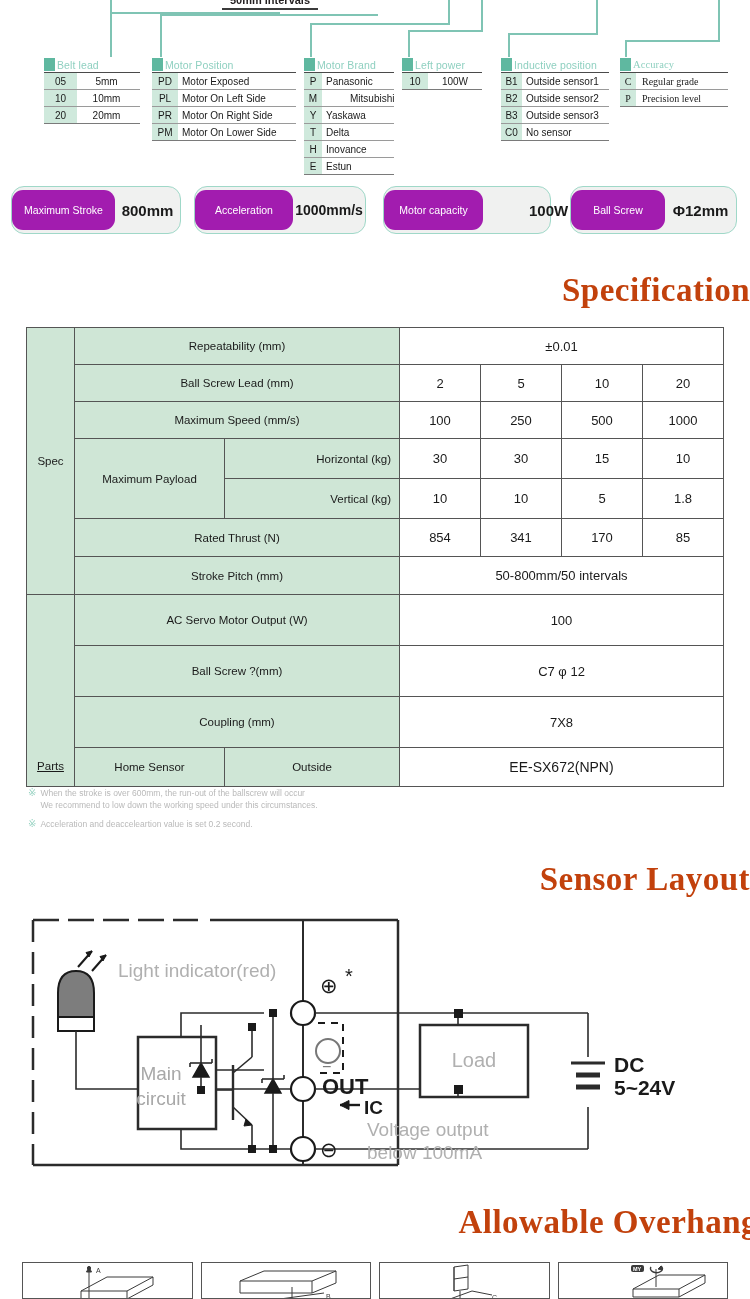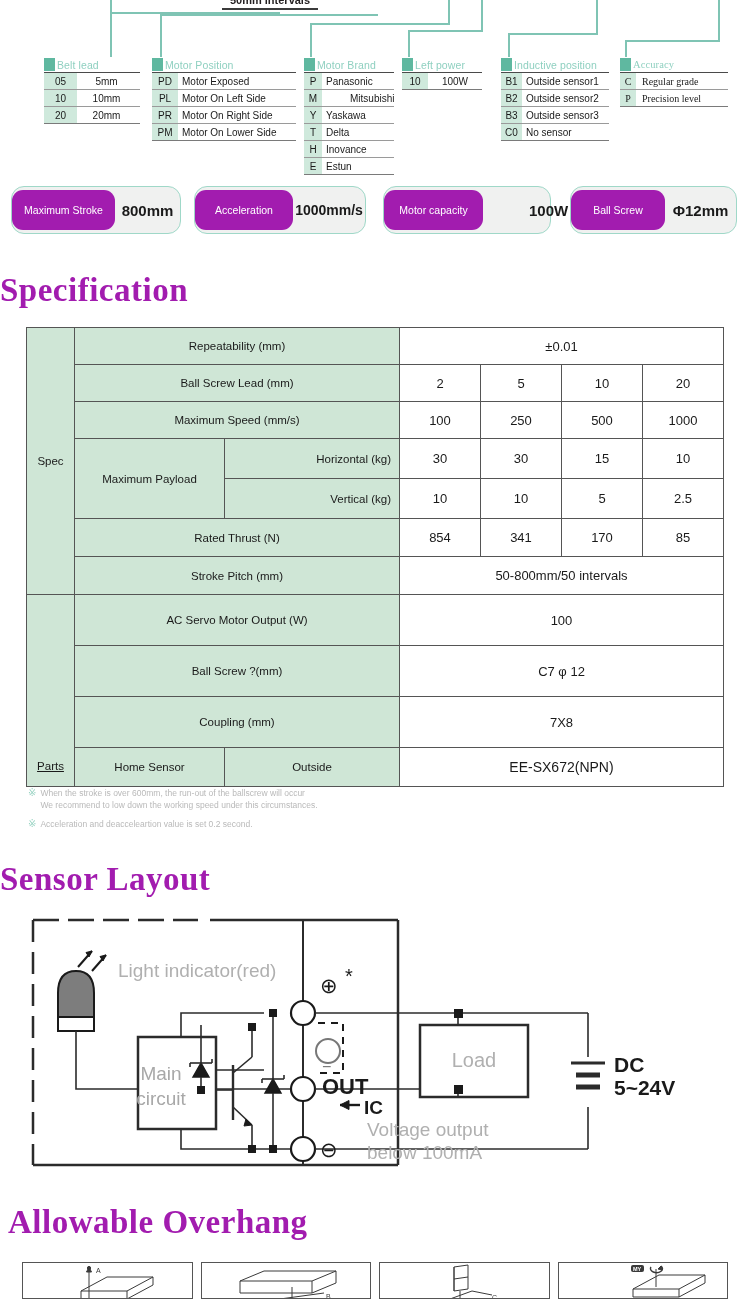--- a/index.html
+++ b/index.html
@@ -44,22 +44,22 @@
     display:flex;align-items:center;justify-content:center;
     font-size:10.5px;margin-left:0;flex:0 0 auto;padding:0 3px;white-space:nowrap;
   }
   .badge-val{
     font-size:15px;font-weight:bold;color:#1a1a1a;
     flex:1 1 auto;text-align:center;white-space:nowrap;padding:0 2px;
   }
 
   
   .sec-title{
-    width:750px;text-align:left;font-family:"Liberation Serif","DejaVu Serif",serif;
-    font-weight:bold;font-size:33px;color:#a21caf;letter-spacing:.5px;
+    width:750px;text-align:right;font-family:"Liberation Serif","DejaVu Serif",serif;
+    font-weight:bold;font-size:33px;color:#c2410c;letter-spacing:.5px;
   }
 
   
   .spec-wrap{position:absolute;top:327px;left:26px;width:697px;}
   table.spec{border-collapse:collapse;width:697px;table-layout:fixed;}
   table.spec td{
     border:1px solid #555;font-size:11.5px;color:#1a1a1a;
     text-align:center;vertical-align:middle;padding:0 3px;
   }
   .gcell{background:#cfe6d6;}
@@ -312,21 +312,21 @@
           <td class="wcell" style="font-size:13px;">30</td>
           <td class="wcell" style="font-size:13px;">15</td>
           <td class="wcell noR" style="font-size:13px;">10</td>
         </tr>
 
         <tr>
           <td class="gcell" style="text-align:right;padding-right:8px;height:39px;">Vertical (kg)</td>
           <td class="wcell" style="font-size:13px;">10</td>
           <td class="wcell" style="font-size:13px;">10</td>
           <td class="wcell" style="font-size:13px;">5</td>
-          <td class="wcell noR" style="font-size:13px;">2.5</td>
+          <td class="wcell noR" style="font-size:13px;">1.8</td>
         </tr>
 
         <tr>
           <td colspan="2" class="gcell" style="height:37px;">Rated Thrust (N)</td>
           <td class="wcell" style="font-size:13px;">854</td>
           <td class="wcell" style="font-size:13px;">341</td>
           <td class="wcell" style="font-size:13px;">170</td>
           <td class="wcell noR" style="font-size:13px;">85</td>
         </tr>
 

